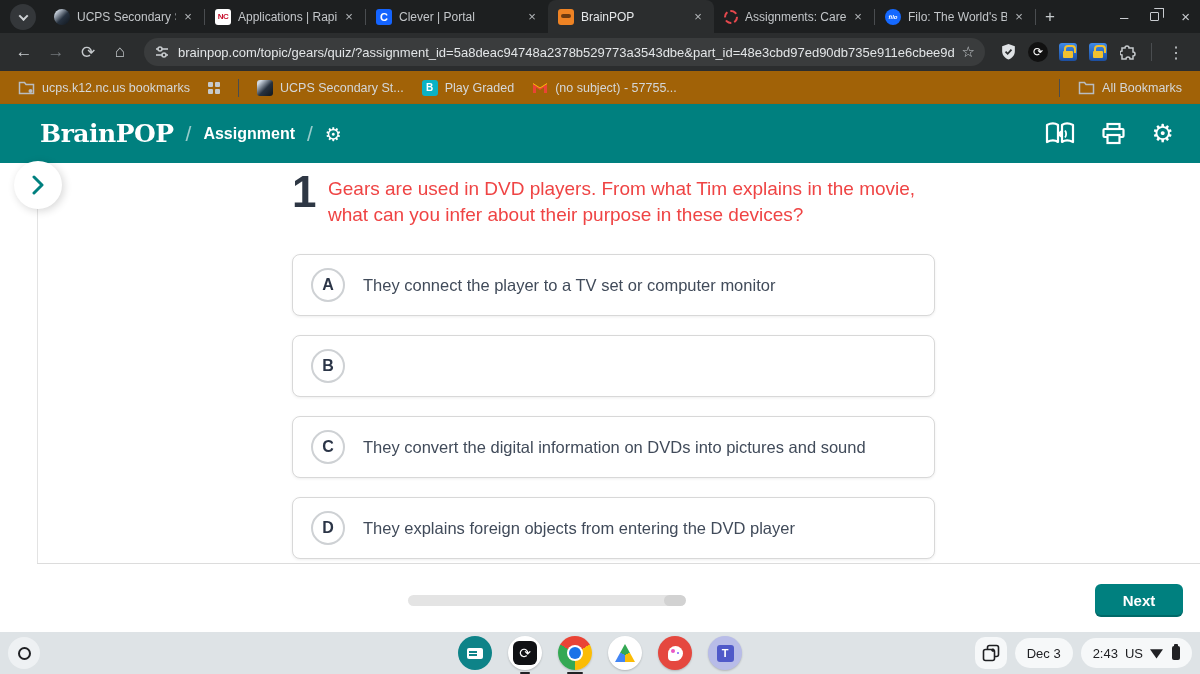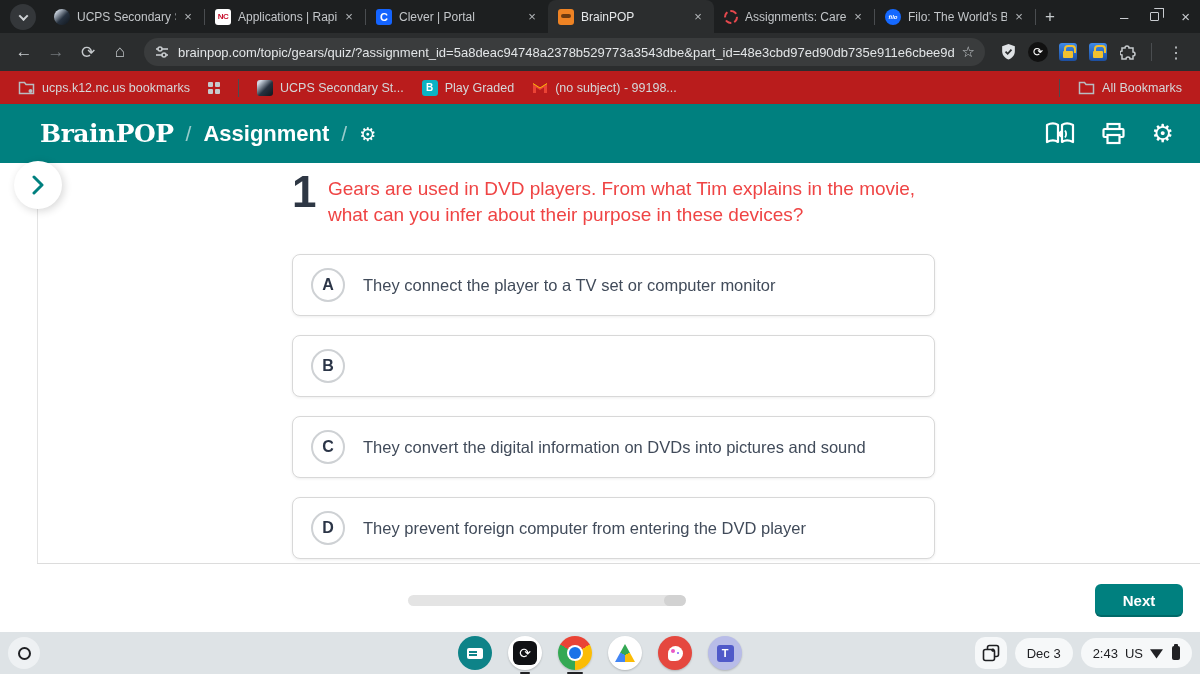--- a/index.html
+++ b/index.html
@@ -39,33 +39,33 @@
   .omnibox .star { color:#c6cacd; font-size:15px; margin-left:8px; }
   .ext { width:26px; height:26px; display:flex; align-items:center; justify-content:center; flex:0 0 26px; }
   .securly-ext { width:20px; height:20px; border-radius:50%; background:#111; color:#fff; font-size:12px; display:flex; align-items:center; justify-content:center; }
   .lockext { width:18px; height:18px; border-radius:3px; background:linear-gradient(#3e8ae9,#1d4e9e); position:relative; }
   .lockext::before { content:""; position:absolute; left:5px; top:2px; width:8px; height:6px; border:2px solid #f2c12e; border-bottom:none; border-radius:4px 4px 0 0; }
   .lockext::after { content:""; position:absolute; left:4px; top:8px; width:10px; height:7px; background:#f2c12e; border-radius:1px; }
   .vdiv { width:1px; height:18px; background:#4a4d50; margin:0 6px; }
   .dots { color:#c6cacd; font-size:16px; }
 
   
-  .bookmarks { height:33px; background:#b91c1c; display:flex; align-items:center; padding:0 12px; gap:6px; font-size:12.5px; color:#d4d7d9; flex:0 0 33px; }
+  .bookmarks { height:33px; background:#a16207; display:flex; align-items:center; padding:0 12px; gap:6px; font-size:12.5px; color:#d4d7d9; flex:0 0 33px; }
   .bm { display:flex; align-items:center; gap:7px; padding:3px 6px; border-radius:6px; white-space:nowrap; }
   .bm-spacer { flex:1; }
   .gridicon { display:grid; grid-template-columns:5px 5px; grid-template-rows:5px 5px; gap:2px; }
   .gridicon span { background:#c6cacd; border-radius:1px; }
   .bm-fav { width:16px; height:16px; border-radius:3px; display:flex; align-items:center; justify-content:center; font-weight:bold; flex:0 0 16px; }
   .fav-blooket { background:#0bb2c4; color:#fff; font-size:10px; }
 
   
   .bp-header { height:59px; background:#00807f; display:flex; align-items:center; padding:0 26px 0 40px; color:#fff; flex:0 0 59px; box-shadow:0 1px 2px rgba(0,0,0,.25); }
   .bp-logo { font-family:"DejaVu Serif", serif; font-weight:bold; font-size:25px; letter-spacing:-.5px; }
   .crumb-sep { color:rgba(255,255,255,.6); font-size:21px; margin:0 12px; font-weight:300; }
-  .crumb-assignment { font-weight:bold; font-size:22px; }
+  .crumb-assignment { font-weight:bold; font-size:16px; }
   .crumb-gear { font-family:"DejaVu Sans", sans-serif; font-size:19px; margin-right:8px; }
   .crumb-title { font-size:17px; }
   .hdr-actions { margin-left:auto; display:flex; align-items:center; gap:26px; }
   .hdr-gear { font-family:"DejaVu Sans", sans-serif; font-size:25px; line-height:1; }
 
   
   .content { flex:1; position:relative; background:#fff; }
   .side-line { position:absolute; left:37px; top:0; bottom:0; width:1px; background:#e3e3e3; }
   .expand-toggle { position:absolute; left:14px; top:-2px; width:48px; height:48px; border-radius:50%; background:#fff; box-shadow:2px 2px 8px rgba(0,0,0,.16); display:flex; align-items:center; justify-content:center; }
   .quiz-wrap { position:absolute; left:292px; top:7px; width:643px; height:390px; }
@@ -235,21 +235,21 @@
     </div>
     <div class="bm">
       <span class="bm-fav fav-blooket">B</span>
       <span>Play Graded</span>
     </div>
     <div class="bm">
       <svg width="16" height="12" viewBox="0 0 16 12">
         <path d="M1 1.5v9.5h3V5.5L8 8l4-2.5V11h3V1.5L8 6z" fill="#ea4335"></path>
         <path d="M1 1.5L8 6l7-4.5" fill="none" stroke="#fbbc05" stroke-width="1"></path>
       </svg>
-      <span>(no subject) - 99198...</span>
+      <span>(no subject) - 57755...</span>
     </div>
     <div class="bm-spacer"></div>
     <div class="vdiv"></div>
     <div class="bm">
       <svg width="17" height="14" viewBox="0 0 17 14">
         <path d="M1.5 1.5h5l1.5 2h7.5v9h-14z" fill="none" stroke="#b9bdc1" stroke-width="1.5"></path>
       </svg>
       <span>All Bookmarks</span>
     </div>
   </div>
@@ -293,21 +293,21 @@
       </div>
       <div class="opt opt-b">
         <span class="opt-letter">B</span>
       </div>
       <div class="opt opt-c">
         <span class="opt-letter">C</span>
         <span class="opt-text">They convert the digital information on DVDs into pictures and sound</span>
       </div>
       <div class="opt opt-d">
         <span class="opt-letter">D</span>
-        <span class="opt-text">They prevent foreign computer from entering the DVD player</span>
+        <span class="opt-text">They explains foreign objects from entering the DVD player</span>
       </div>
     </div>
   </div>
 
   <div class="quiz-footer">
     <div class="progress">
       <span class="progress-thumb"></span>
     </div>
     <button class="next-btn">Next</button>
   </div>

